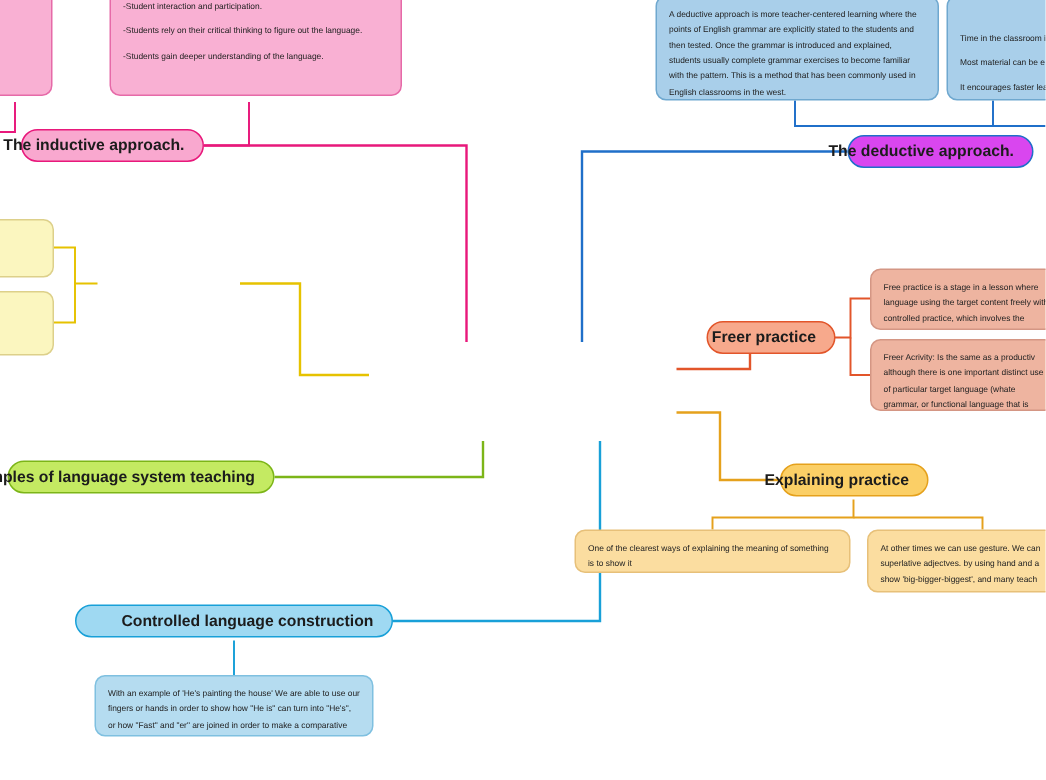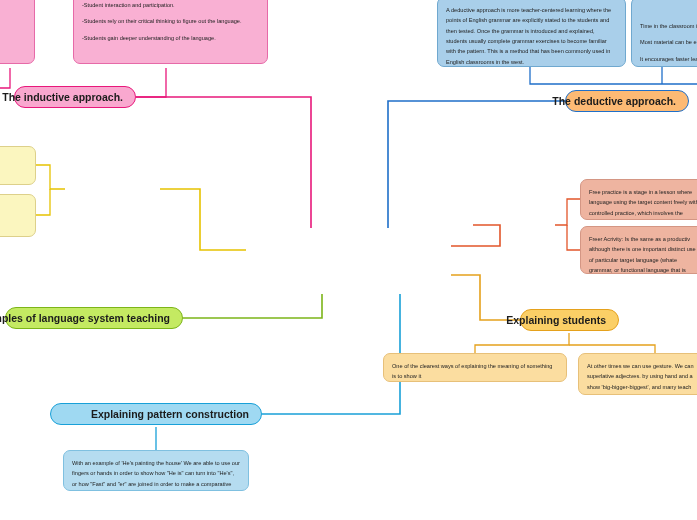--- a/index.html
+++ b/index.html
@@ -56,21 +56,21 @@
     font-weight:bold;
     line-height:1.45;
     color:#16486b;
     z-index:6;
   }
 
   
   .pink-pill{background:#f9a8cf;border-color:#e8187b;}
   .pink-box{background:#f9b0d3;border-color:#e66aa8;}
 
-  .blue-pill{background:#fdba74;border-color:#1f6fc9;}
+  .blue-pill{background:#d946ef;border-color:#1f6fc9;}
   .blue-box{background:#a9cfea;border-color:#6fa8cf;}
 
   .yellow-pill{background:#fdf5a8;border-color:#e6c200;}
   .yellow-box{background:#fbf6bf;border-color:#ddd08a;}
 
   .red-pill{background:#f7a98c;border-color:#e2552a;}
   .red-box{background:#eeb4a0;border-color:#d49684;}
 
   .green-pill{background:#c4ea62;border-color:#7cb518;}
 
@@ -155,46 +155,49 @@
     <p style="margin:0">ompared</p>
     <p style="margin:0">language</p>
   </div>
 
   <div class="box yellow-box" style="left:-38px;top:194px;width:74px;height:43px;font-size:5.4px;line-height:1.8;">
     <p style="margin-top:9px">se of the</p>
     <p style="margin:0">cture by</p>
   </div>
 
 
+  <div class="pill red-pill" style="left:471px;top:214px;width:86px;height:22px;">
+    <span>Freer practice</span>
+  </div>
 
   <div class="box red-box" style="left:580px;top:179px;width:130px;height:41px;">
     <p>Free practice is a stage in a lesson where language using the target content freely with controlled practice, which involves the language previously focussed on in</p>
   </div>
 
   <div class="box red-box" style="left:580px;top:226px;width:130px;height:48px;">
     <p>Freer Acrivity: Is the same as a productiv although there is one important distinct use of particular target language (whate grammar, or functional language that is lesson).</p>
   </div>
 
   <div class="pill green-pill" style="left:5px;top:307px;width:178px;height:22px;">
     <span>Examples of language system teaching</span>
   </div>
 
   <div class="pill orange-pill" style="left:520px;top:309px;width:99px;height:22px;">
-    <span>Explaining students</span>
+    <span>Explaining practice</span>
   </div>
 
   <div class="box orange-box" style="left:383px;top:353px;width:184px;height:29px;">
     <p>One of the clearest ways of explaining the meaning of something is to show it</p>
   </div>
 
   <div class="box orange-box" style="left:578px;top:353px;width:135px;height:42px;">
     <p>At other times we can use gesture. We can superlative adjectves. by using hand and a show 'big-bigger-biggest', and many teach gestures to explain.</p>
   </div>
 
   <div class="pill cyan-pill" style="left:50px;top:403px;width:212px;height:22px;">
-    <span>Explaining pattern construction</span>
+    <span>Controlled language construction</span>
   </div>
 
   <div class="box cyan-box" style="left:63px;top:450px;width:186px;height:41px;">
     <p>With an example of 'He's painting the house' We are able to use our fingers or hands in order to show how "He is" can turn into "He's", or how "Fast" and "er" are joined in order to make a comparative adjective in speech.</p>
   </div>
 
 </div>
 
 </body></html>

